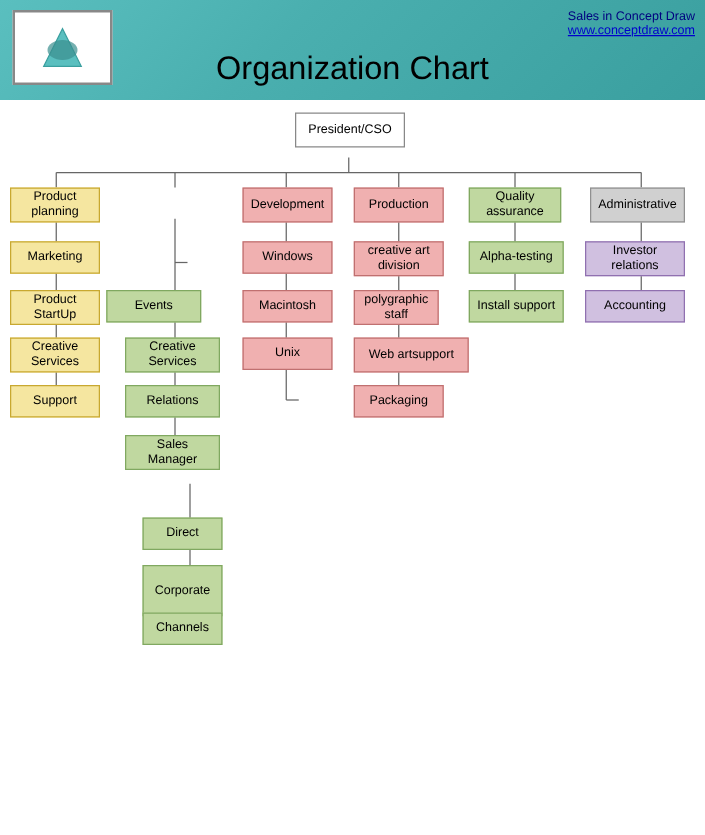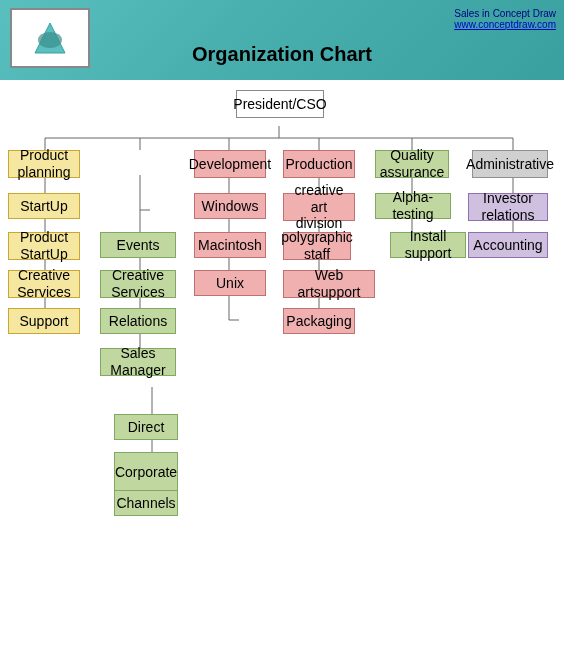--- a/index.html
+++ b/index.html
@@ -48,22 +48,22 @@
       text-align: right;
       font-size: 10px;
       color: #000080;
     }
     .header-brand a {
       color: #0000cc;
       text-decoration: underline;
       font-size: 10px;
     }
     .chart-title {
-      font-size: 20px;
-      font-weight: bold;
+      font-size: 26px;
+      font-weight: normal;
       color: #000;
       margin-top: 28px;
     }
 
     
     .content {
       background: #fff;
       padding: 5px 5px;
       position: relative;
       height: 588px;
@@ -73,21 +73,21 @@
     
     .box {
       border: 1px solid #999;
       text-align: center;
       display: inline-flex;
       align-items: center;
       justify-content: center;
       line-height: 1.2;
       padding: 2px 5px;
       position: absolute;
-      font-size: 14px;
+      font-size: 10px;
     }
 
     .box-white { background: #fff; border-color: #888; }
     .box-yellow { background: #f5e6a0; border-color: #c8a830; }
     .box-pink { background: #f0b0b0; border-color: #c07070; }
     .box-green { background: #c0d8a0; border-color: #80a860; }
     .box-lavender { background: #d0c0e0; border-color: #9070b0; }
     .box-gray { background: #d0d0d0; border-color: #909090; }
 
     
@@ -183,30 +183,30 @@
 
 
   <div class="box box-pink" style="left:194px; top:70px; width:72px; height:28px;">Development</div>
 
   <div class="box box-pink" style="left:283px; top:70px; width:72px; height:28px;">Production</div>
 
   <div class="box box-green" style="left:375px; top:70px; width:74px; height:28px;">Quality assurance</div>
 
   <div class="box box-gray" style="left:472px; top:70px; width:76px; height:28px;">Administrative</div>
 
-  <div class="box box-yellow" style="left:8px; top:113px; width:72px; height:26px;">StartUp</div>
+  <div class="box box-yellow" style="left:8px; top:113px; width:72px; height:26px;">Marketing</div>
 
   <div class="box box-yellow" style="left:8px; top:152px; width:72px; height:28px;">Product StartUp</div>
 
   <div class="box box-yellow" style="left:8px; top:190px; width:72px; height:28px;">Creative Services</div>
 
   <div class="box box-yellow" style="left:8px; top:228px; width:72px; height:26px;">Support</div>
 
 
-  <div class="box box-green" style="left:100px; top:152px; width:76px; height:26px;">Events</div>
+  <div class="box box-green" style="left:85px; top:152px; width:76px; height:26px;">Events</div>
 
   <div class="box box-green" style="left:100px; top:190px; width:76px; height:28px;">Creative Services</div>
 
   <div class="box box-green" style="left:100px; top:228px; width:76px; height:26px;">Relations</div>
 
   <div class="box box-green" style="left:100px; top:268px; width:76px; height:28px;">Sales Manager</div>
 
   <div class="box box-green" style="left:114px; top:334px; width:64px; height:26px;">Direct</div>
 
   <div class="box box-green" style="left:114px; top:372px; width:64px; height:41px;">Corporate</div>
@@ -223,19 +223,19 @@
   <div class="box box-pink" style="left:283px; top:113px; width:72px; height:28px;">creative art division</div>
 
   <div class="box box-pink" style="left:283px; top:152px; width:68px; height:28px;">polygraphic staff</div>
 
   <div class="box box-pink" style="left:283px; top:190px; width:92px; height:28px;">Web artsupport</div>
 
   <div class="box box-pink" style="left:283px; top:228px; width:72px; height:26px;">Packaging</div>
 
   <div class="box box-green" style="left:375px; top:113px; width:76px; height:26px;">Alpha-testing</div>
 
-  <div class="box box-green" style="left:375px; top:152px; width:76px; height:26px;margin-left:15px;">Install support</div>
+  <div class="box box-green" style="left:375px; top:152px; width:76px; height:26px;">Install support</div>
 
   <div class="box box-lavender" style="left:468px; top:113px; width:80px; height:28px;">Investor relations</div>
 
   <div class="box box-lavender" style="left:468px; top:152px; width:80px; height:26px;">Accounting</div>
 
 </div>
 
 </body></html>

